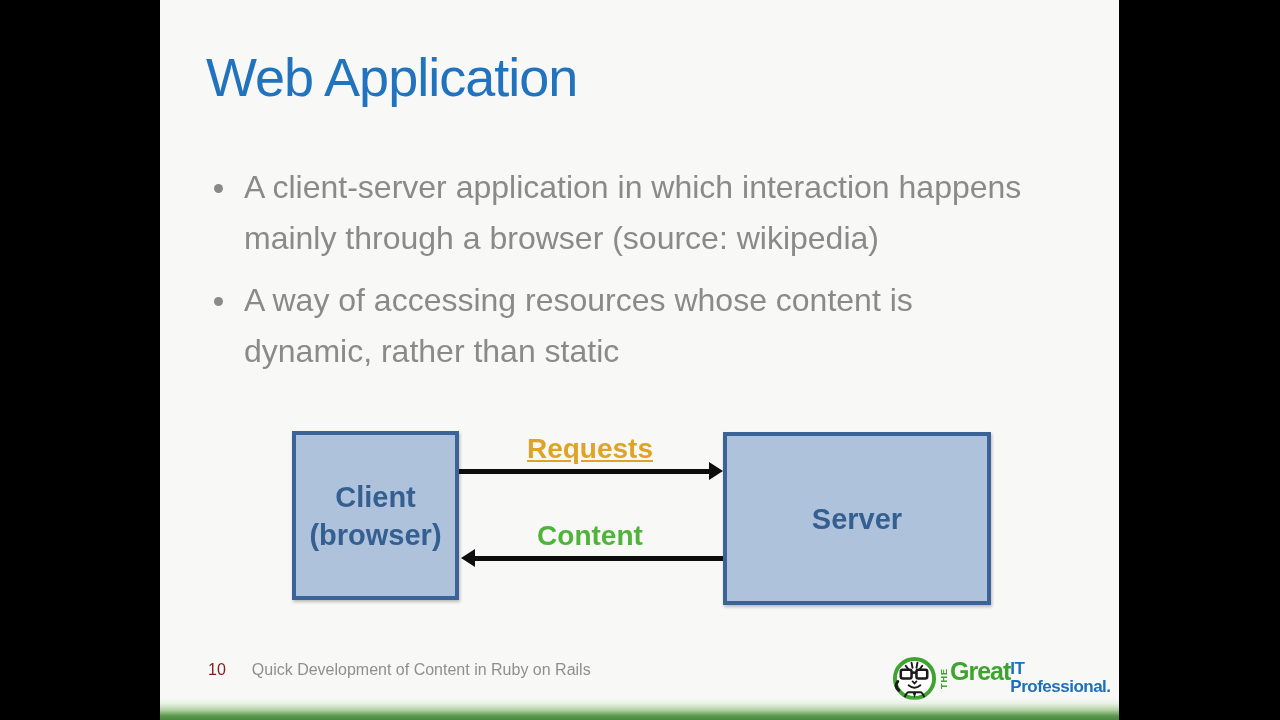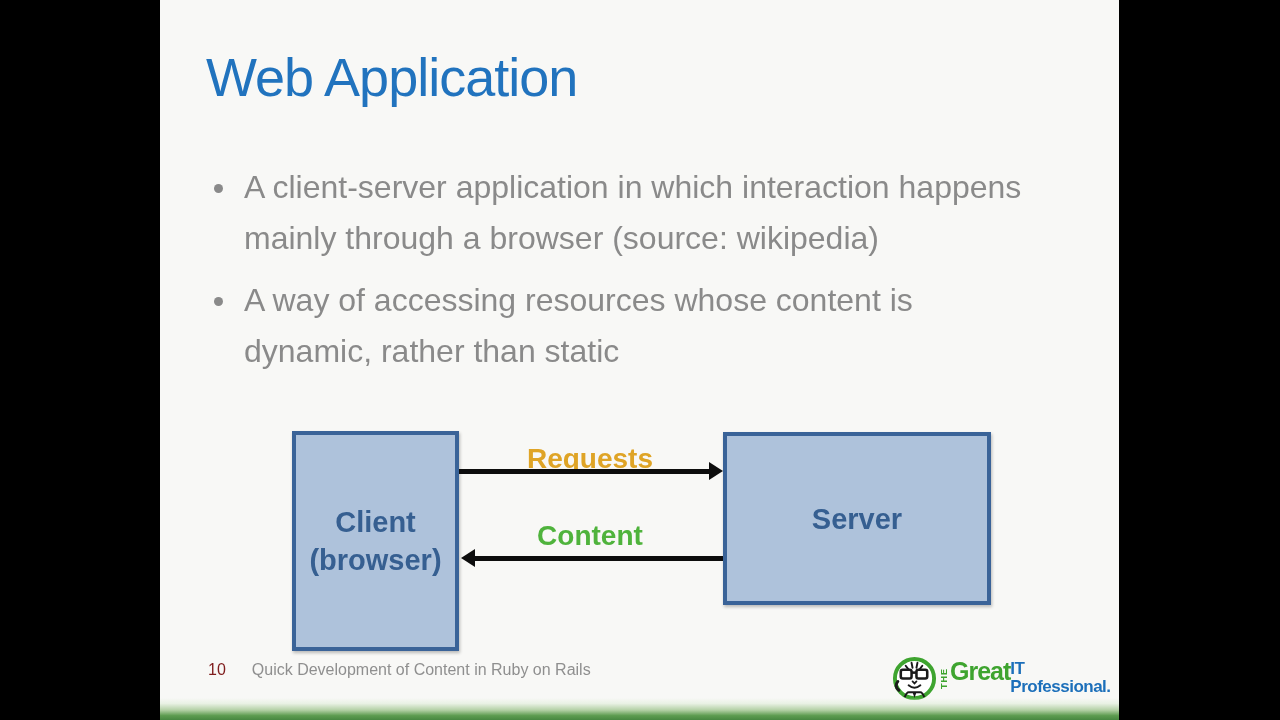--- a/index.html
+++ b/index.html
@@ -56,28 +56,28 @@
   
   .diagram{position:absolute;left:0;top:0;width:100%;height:100%;pointer-events:none;}
   .dbox{
     position:absolute;
     background:var(--box-fill);
     border:4px solid var(--box-border);
     display:flex;align-items:center;justify-content:center;text-align:center;
     color:var(--box-text);font-weight:bold;font-size:29px;line-height:38px;
     box-shadow:1px 2px 3px rgba(0,0,0,0.25);
   }
-  .client-box{left:132px;top:431px;width:167px;height:220px;}
+  .client-box{left:132px;top:431px;width:167px;height:169px;}
   .server-box{left:563px;top:432px;width:268px;height:173px;}
 
   .flow-label{
     position:absolute;left:300px;width:260px;text-align:center;
     font-weight:bold;font-size:28px;
   }
-  .requests-label{top:443px;color:var(--requests-orange);text-decoration:underline;}
+  .requests-label{top:433px;color:var(--requests-orange);text-decoration:underline;}
   .content-label{top:520px;color:var(--content-green);}
 
   .arrow{position:absolute;height:18px;}
   .arrow .shaft{position:absolute;top:7px;height:5px;background:#0d0d0d;}
   .arrow-right{left:299px;top:462px;width:264px;}
   .arrow-right .shaft{left:0;right:13px;}
   .arrow-right .head{
     position:absolute;right:0;top:0;width:0;height:0;
     border-left:14px solid #0d0d0d;border-top:9px solid transparent;border-bottom:9px solid transparent;
   }

